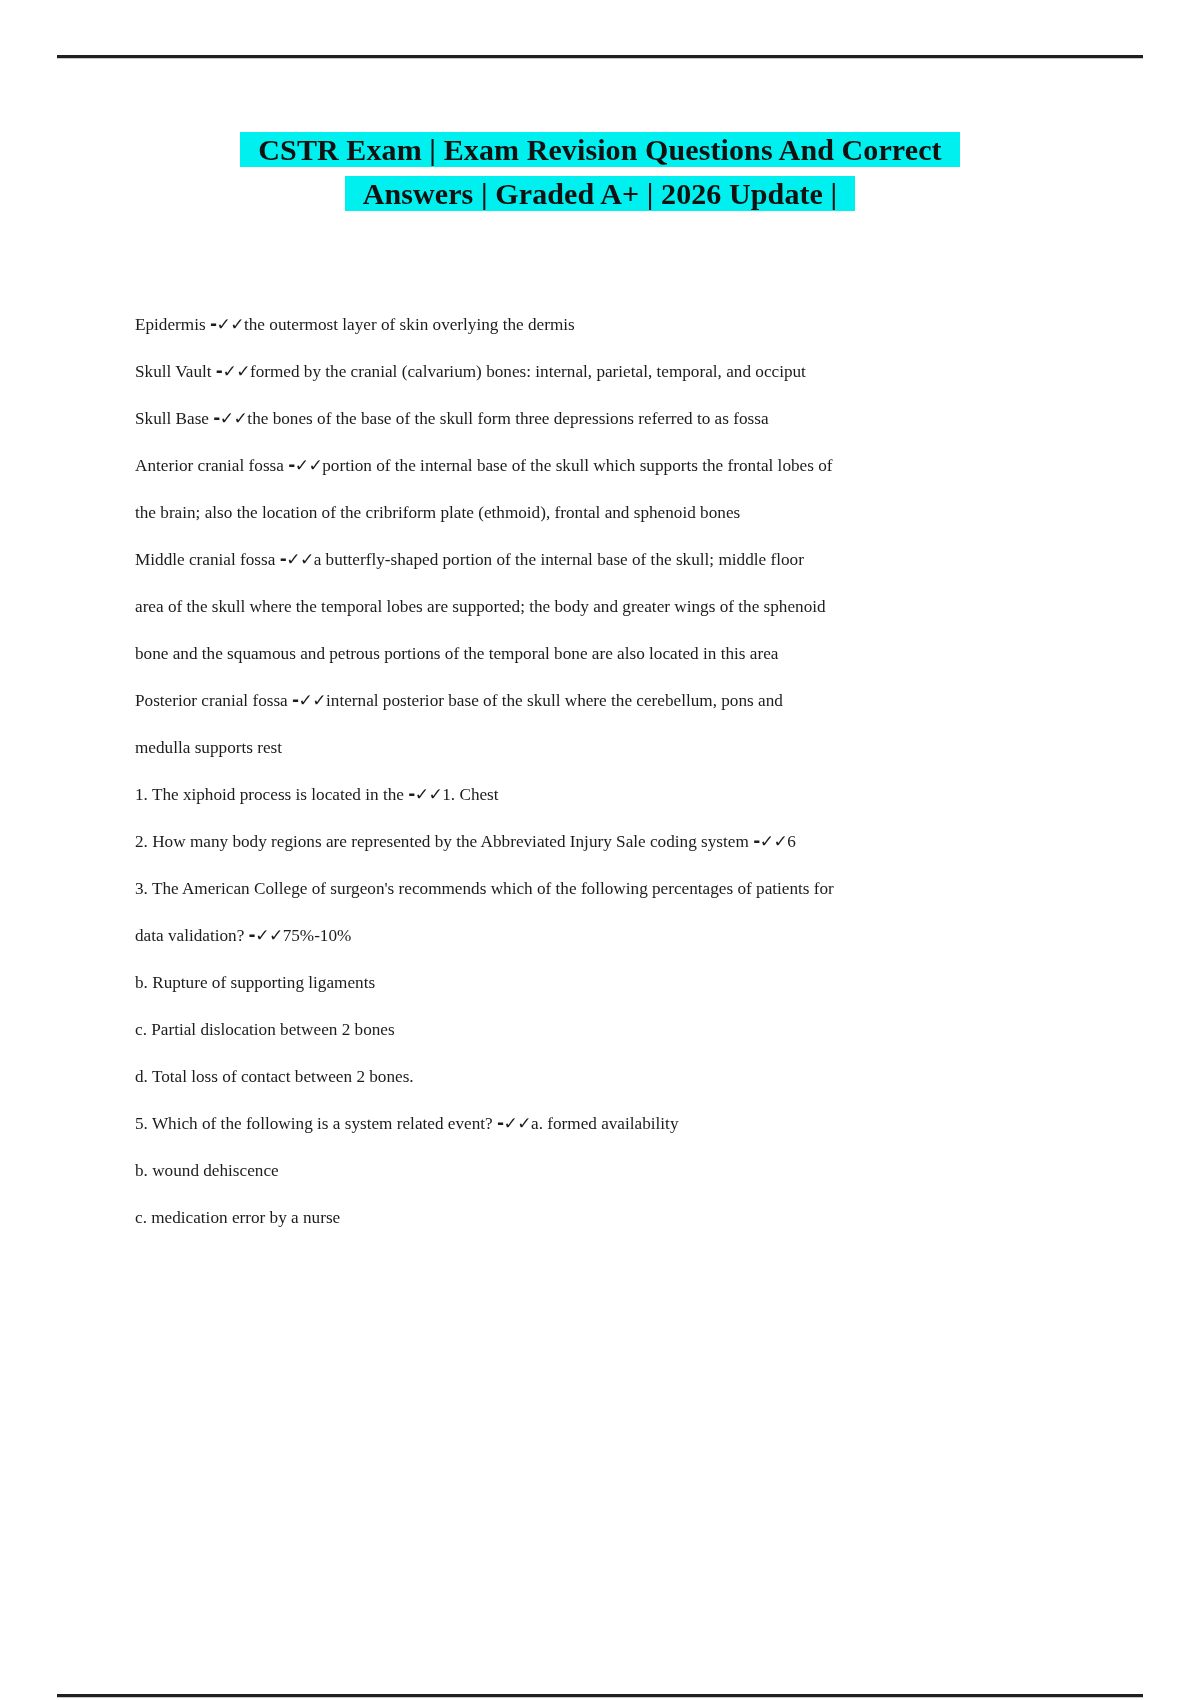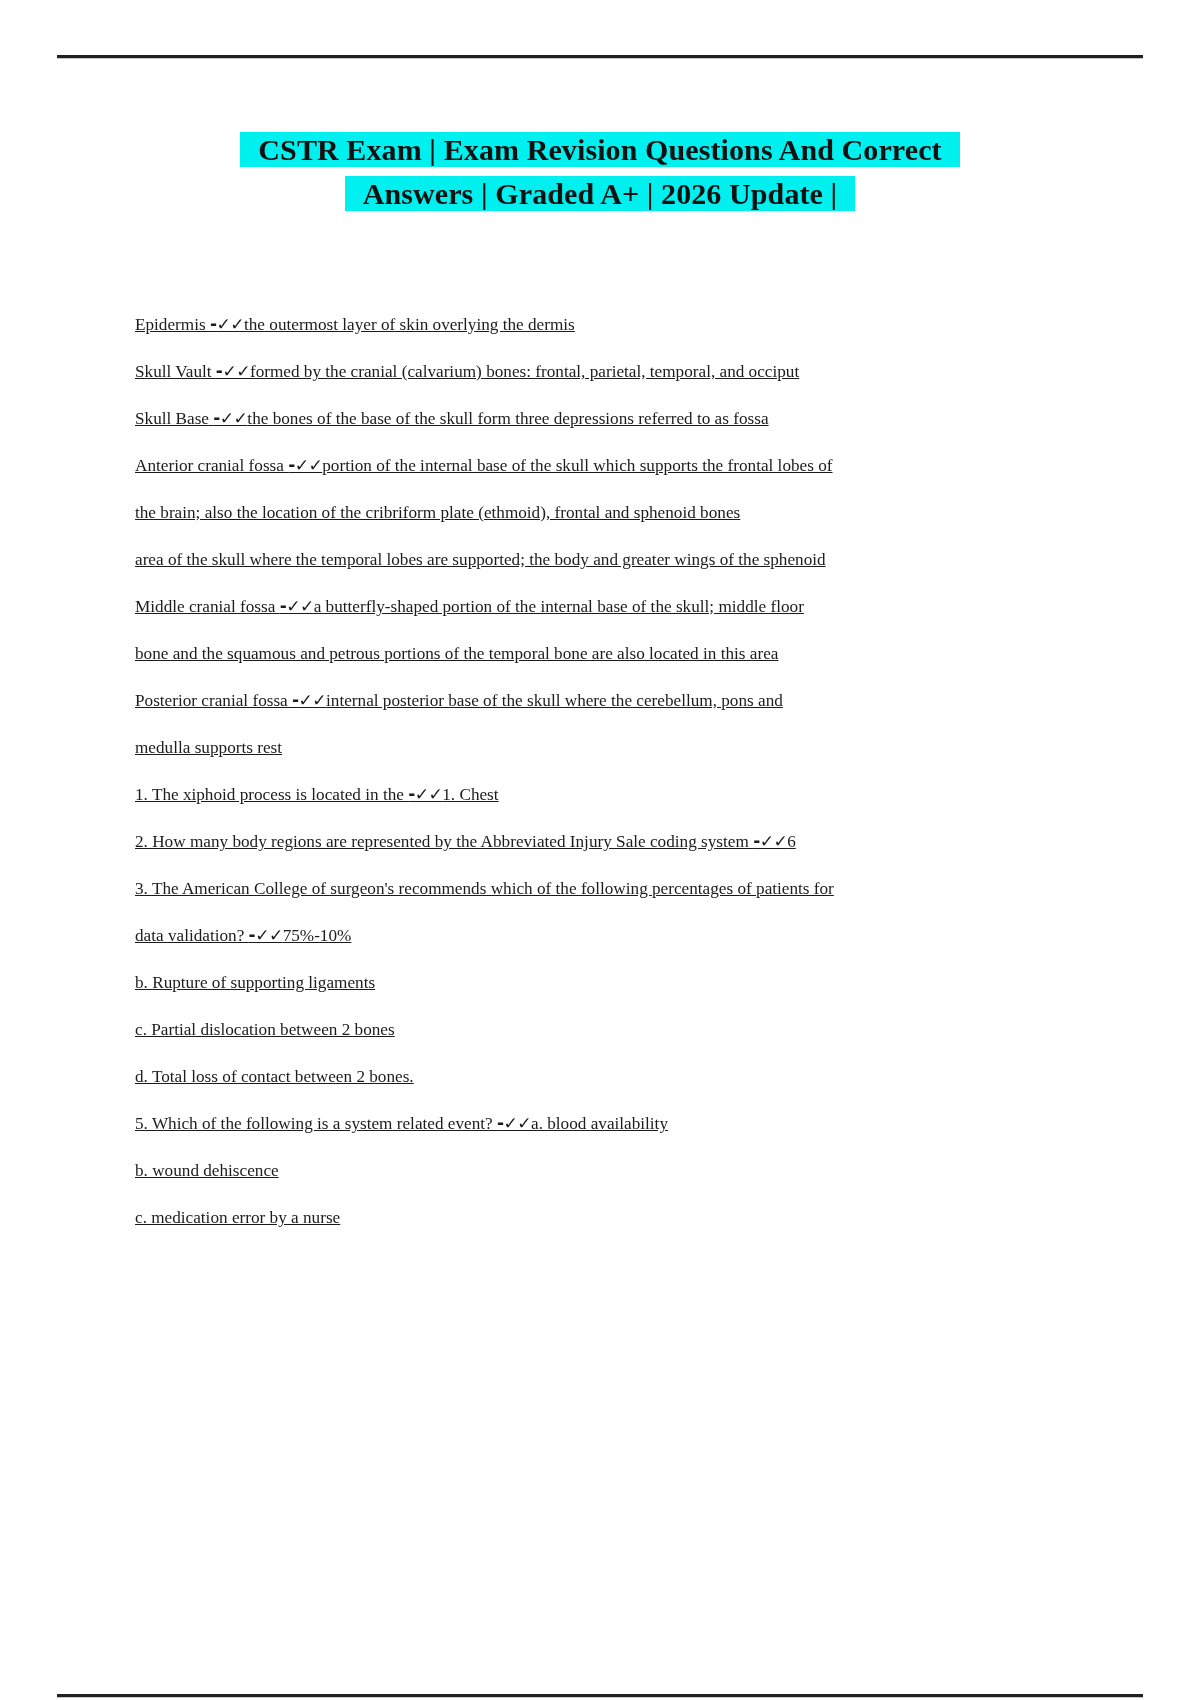--- a/index.html
+++ b/index.html
@@ -60,21 +60,20 @@
     top: 312px;
     width: 872px;
   }
 
   .para {
     font-size: 17.2px;
     line-height: 25px;
     margin: 0 0 22px 0;
     text-align: left;
     color: #1c1c1c;
-    text-decoration: underline;
   }
   .para.justify {
     text-align: justify;
     text-justify: inter-word;
   }
 
   
   .chk {
     font-weight: bold;
     font-size: 17px;
@@ -91,52 +90,52 @@
 
   <div class="doc-title">
     <span class="hl">CSTR Exam | Exam Revision Questions And Correct</span><br>
     <span class="hl">Answers | Graded A+ | 2026 Update |</span>
   </div>
 
   <div class="body-block">
 
     <p class="para"><span>Epidermis </span><span class="chk">-✓✓</span><span>the outermost layer of skin overlying the dermis</span></p>
 
-    <p class="para"><span>Skull Vault </span><span class="chk">-✓✓</span><span>formed by the cranial (calvarium) bones: frontal, parietal, temporal, and occiput</span></p>
+    <p class="para"><span>Skull Vault </span><span class="chk">-✓✓</span><span>formed by the cranial (calvarium) bones: internal, parietal, temporal, and occiput</span></p>
 
     <p class="para"><span>Skull Base </span><span class="chk">-✓✓</span><span>the bones of the base of the skull form three depressions referred to as fossa</span></p>
 
     <p class="para"><span>Anterior cranial fossa </span><span class="chk">-✓✓</span><span>portion of the internal base of the skull which supports the frontal lobes of</span></p>
 
     <p class="para">the brain; also the location of the cribriform plate (ethmoid), frontal and sphenoid bones</p>
 
+    <p class="para"><span>Middle cranial fossa </span><span class="chk">-✓✓</span><span>a butterfly-shaped portion of the internal base of the skull; middle floor</span></p>
+
     <p class="para justify">area of the skull where the temporal lobes are supported; the body and greater wings of the sphenoid</p>
-
-    <p class="para"><span>Middle cranial fossa </span><span class="chk">-✓✓</span><span>a butterfly-shaped portion of the internal base of the skull; middle floor</span></p>
 
     <p class="para">bone and the squamous and petrous portions of the temporal bone are also located in this area</p>
 
     <p class="para"><span>Posterior cranial fossa </span><span class="chk">-✓✓</span><span>internal posterior base of the skull where the cerebellum, pons and</span></p>
 
     <p class="para">medulla supports rest</p>
 
     <p class="para"><span>1. The xiphoid process is located in the </span><span class="chk">-✓✓</span><span>1. Chest</span></p>
 
     <p class="para"><span>2. How many body regions are represented by the Abbreviated Injury Sale coding system </span><span class="chk">-✓✓</span><span>6</span></p>
 
     <p class="para">3. The American College of surgeon's recommends which of the following percentages of patients for</p>
 
     <p class="para"><span>data validation? </span><span class="chk">-✓✓</span><span>75%-10%</span></p>
 
 
     <p class="para">b. Rupture of supporting ligaments</p>
     <p class="para">c. Partial dislocation between 2 bones</p>
     <p class="para">d. Total loss of contact between 2 bones.</p>
 
-    <p class="para"><span>5. Which of the following is a system related event? </span><span class="chk">-✓✓</span><span>a. blood availability</span></p>
+    <p class="para"><span>5. Which of the following is a system related event? </span><span class="chk">-✓✓</span><span>a. formed availability</span></p>
 
     <p class="para">b. wound dehiscence</p>
     <p class="para">c. medication error by a nurse</p>
 
   </div>
 
   <div class="page-rule bottom"></div>
 
 </div>
 

